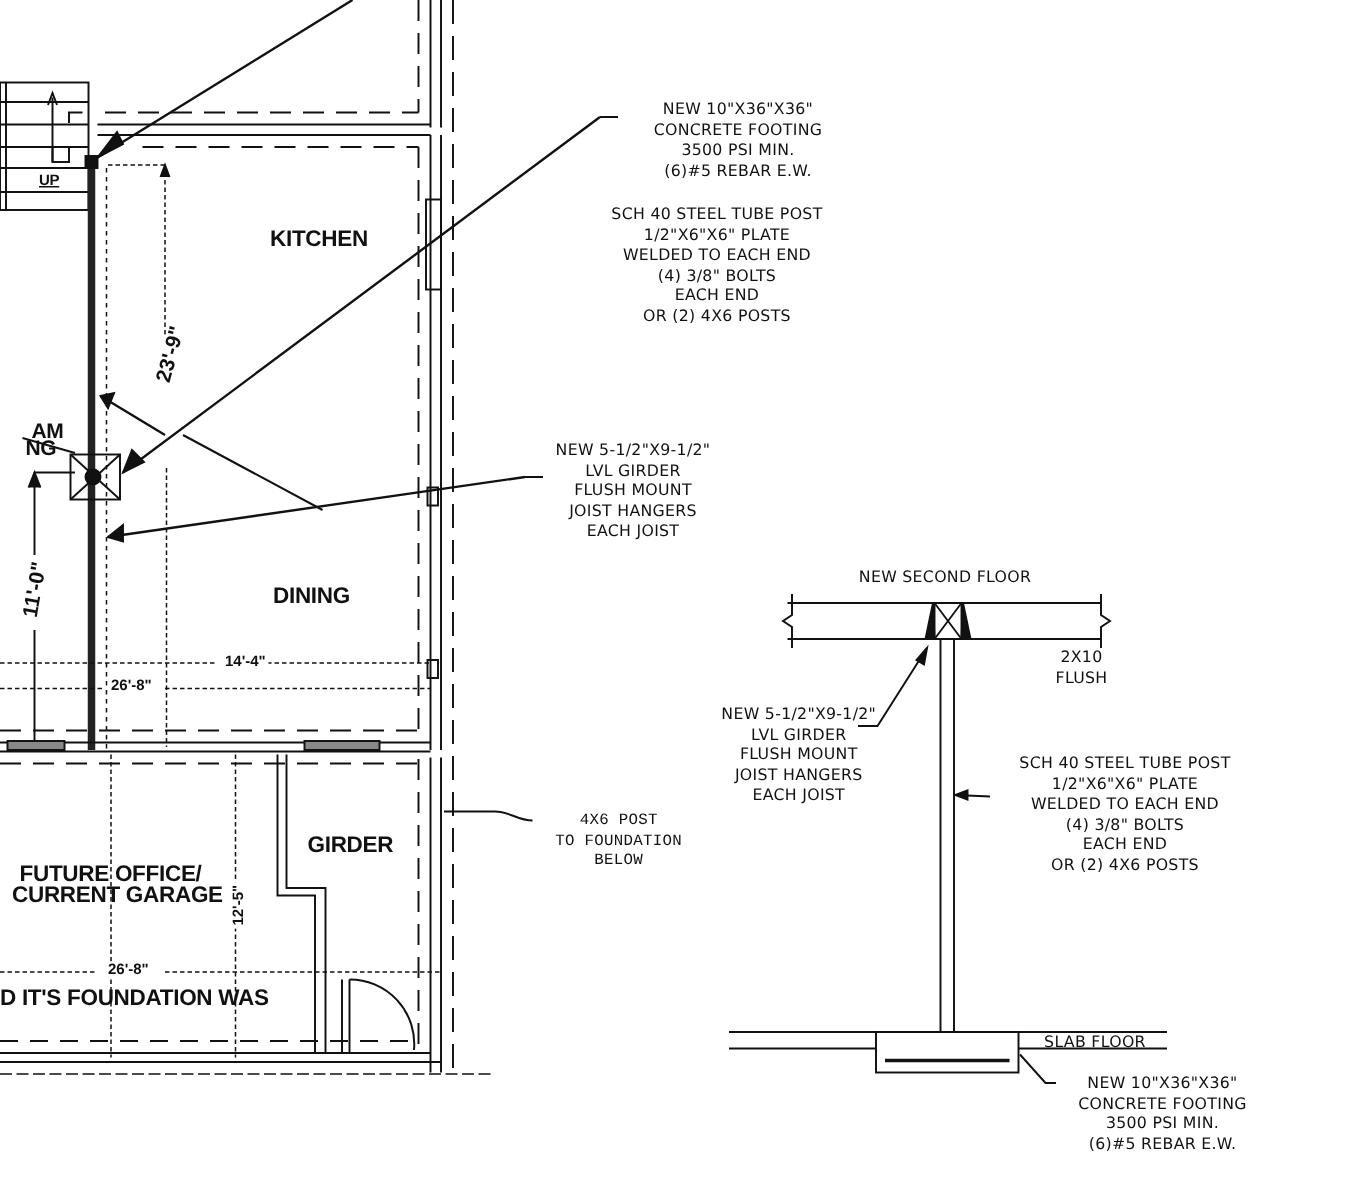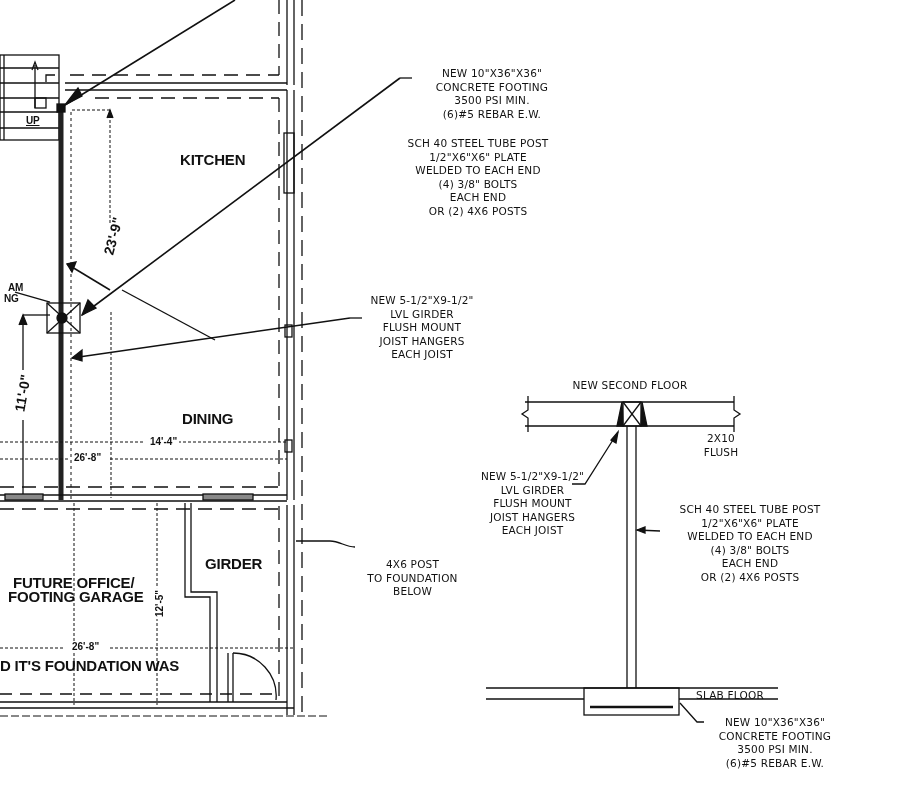--- a/index.html
+++ b/index.html
@@ -173,29 +173,29 @@
     <line x1="679" y1="699" x2="778" y2="699"></line>
     <line x1="584" y1="688" x2="679" y2="688"></line>
     <rect x="584" y="688" width="95" height="27"></rect>
     <line x1="590" y1="707" x2="673" y2="707" stroke-width="2.4"></line>
 
     <polyline points="680,703 697,722 704,722"></polyline>
   </g>
 </svg>
 
 <div class="lbl room" style="left:180px;top:151px;">KITCHEN</div>
-<div class="lbl room" style="left:182px;top:410px;">DINING</div>
+<div class="lbl room" style="left:182px;top:389px;">DINING</div>
 <div class="lbl room" style="left:205px;top:555px;">GIRDER</div>
 <div class="lbl room" style="left:8px;top:576px;text-align:left;line-height:14px;">
   <div style="padding-left:5px;">FUTURE OFFICE/</div>
-  <div>FOOTING GARAGE</div>
+  <div>CURRENT GARAGE</div>
 </div>
 <div class="lbl room" style="left:0px;top:657px;">D IT'S FOUNDATION WAS</div>
 <div class="lbl room" style="left:26px;top:115px;font-size:10px;text-decoration:underline;">UP</div>
-<div class="lbl room" style="left:4px;top:282px;line-height:11px;font-size:10px;">
+<div class="lbl room" style="left:17px;top:282px;line-height:11px;font-size:14px;">
   <div style="padding-left:4px;">AM</div>
   <div>NG</div>
 </div>
 
 <div class="lbl dimv" style="left:94px;top:228px;transform:rotate(-75deg);">23'-9"</div>
 <div class="lbl dimv" style="left:4px;top:385px;transform:rotate(-80deg);">11'-0"</div>
 <div class="lbl dim" style="left:148px;top:436px;">14'-4"</div>
 <div class="lbl dim" style="left:72px;top:452px;">26'-8"</div>
 <div class="lbl dim" style="left:70px;top:641px;">26'-8"</div>
 <div class="lbl dim" style="left:144px;top:598px;transform:rotate(-90deg);">12'-5"</div>
@@ -214,21 +214,21 @@
   <div>EACH END</div>
   <div>OR (2) 4X6 POSTS</div>
 </div>
 <div class="lbl note" style="left:352px;top:294px;width:140px;">
   <div>NEW 5-1/2"X9-1/2"</div>
   <div>LVL GIRDER</div>
   <div>FLUSH MOUNT</div>
   <div>JOIST HANGERS</div>
   <div>EACH JOIST</div>
 </div>
-<div class="lbl note" style="left:350px;top:558px;width:125px;">
+<div class="lbl note" style="left:350px;top:541px;width:125px;font-family:Liberation Mono, monospace;">
   <div>4X6 POST</div>
   <div>TO FOUNDATION</div>
   <div>BELOW</div>
 </div>
 
 <div class="lbl note" style="left:560px;top:379px;width:140px;">NEW SECOND FLOOR</div>
 <div class="lbl note" style="left:665px;top:432px;width:50px;margin-left:31px;">
   <div>2X10</div>
   <div>FLUSH</div>
 </div>

